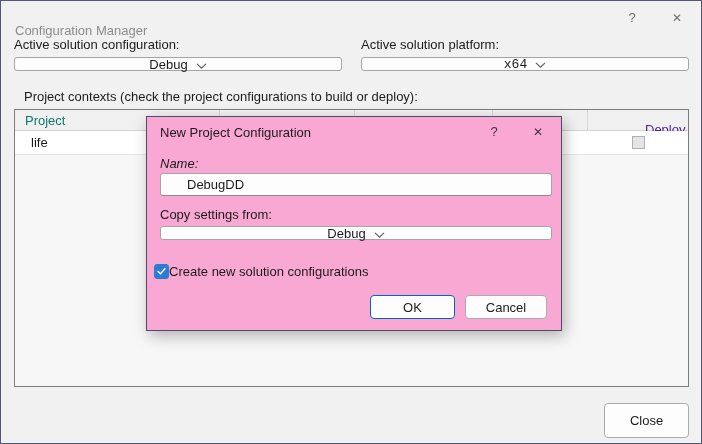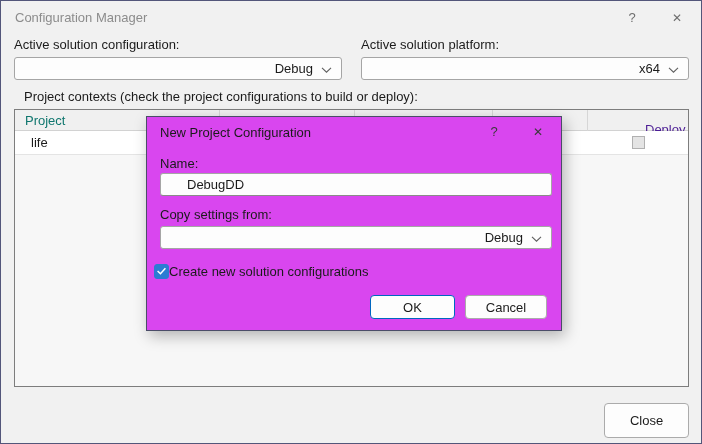--- a/index.html
+++ b/index.html
@@ -3,41 +3,41 @@
 <meta charset="utf-8">
 <style>
   * { box-sizing: border-box; margin: 0; padding: 0; }
   html, body { width: 702px; height: 444px; background: #fff; }
   body { font-family: "Liberation Sans", sans-serif; font-size: 13px; color: #1b1b1b; position: relative; }
 
   .window {
     position: absolute; left: 0; top: 0; width: 702px; height: 444px;
     background: #f1f1f1; border: 1px solid #53567a; overflow: hidden;
   }
-  .titlebar-title { position: absolute; left: 14px; top: 9px; color: #8c8c8c; }
+  .titlebar-title { position: absolute; left: 14px; top: 22px; color: #8c8c8c; }
   .winbtn {
     position: absolute; top: 6px; width: 22px; height: 22px;
     text-align: center; line-height: 22px; color: #6e6e6e; font-size: 13px;
   }
   .winbtn.help  { left: 620px; }
   .winbtn.close { left: 665px; font-size: 12px; }
 
   .field-label { position: absolute; top: 36px; }
   .lbl-config   { left: 13px; }
   .lbl-platform { left: 360px; }
 
   .combo {
-    position: absolute; height: 23px; background: #fdfdfd;
+    position: absolute; height: 14px; background: #fdfdfd;
     border: 1px solid #a5a5a5; border-radius: 3px;
-    display: flex; align-items: center; justify-content: flex-end;
+    display: flex; align-items: center; justify-content: center;
     padding: 0 9px; cursor: default;
   }
   .combo-top { top: 56px; width: 328px; }
   .combo-config   { left: 13px; }
-  .combo-platform { left: 360px; }
+  .combo-platform { left: 360px; font-family: Liberation Mono, monospace; }
   .chev { flex: 0 0 auto; margin-left: 8px; }
 
   .contexts-label { position: absolute; left: 23px; top: 88px; }
 
   .grid {
     position: absolute; left: 13px; top: 108px; width: 675px; height: 278px;
     background: #f7f7f7; border: 1px solid #7d7d7d;
   }
   .grid-header {
     position: absolute; left: 0; top: 0; right: 0; height: 21px;
@@ -60,32 +60,32 @@
   .btn {
     position: absolute; height: 24px; background: #fdfdfd;
     border: 1px solid #ababab; border-radius: 4px;
     display: flex; align-items: center; justify-content: center;
     font-size: 13px; color: #1b1b1b; cursor: default;
   }
   .btn-close-footer { left: 603px; top: 402px; width: 85px; height: 35px; }
 
   .dialog {
     position: absolute; left: 145px; top: 115px; width: 416px; height: 215px;
-    background: #d946ef; border: 1px solid #4b4d68;
+    background: #f9a8d4; border: 1px solid #4b4d68;
     box-shadow: 3px 5px 14px rgba(0,0,0,0.28); overflow: hidden;
   }
   .dialog-title { position: absolute; left: 13px; top: 8px; color: #1b1b1b; }
   .dlgbtn {
     position: absolute; top: 4px; width: 22px; height: 22px;
     text-align: center; line-height: 22px; color: #3a3a3a; font-size: 13px;
   }
   .dlgbtn.help  { left: 336px; }
   .dlgbtn.close { left: 380px; font-size: 12px; }
 
-  .dlg-name-label { position: absolute; left: 13px; top: 39px; }
+  .dlg-name-label { position: absolute; left: 13px; top: 39px; font-style: italic; }
   .dlg-name-input {
     position: absolute; left: 13px; top: 56px; width: 392px; height: 23px;
     background: #fdfdfd; border: 1px solid #a5a5a5; border-bottom-color: #8a8a8a;
     border-radius: 3px; padding: 0 26px; font: 13px "Liberation Sans", sans-serif;
     color: #1b1b1b; outline: none;
   }
   .dlg-copy-label { position: absolute; left: 13px; top: 90px; }
   .dlg-combo { left: 13px; top: 109px; width: 392px; }
 
   .dlg-checkbox {

